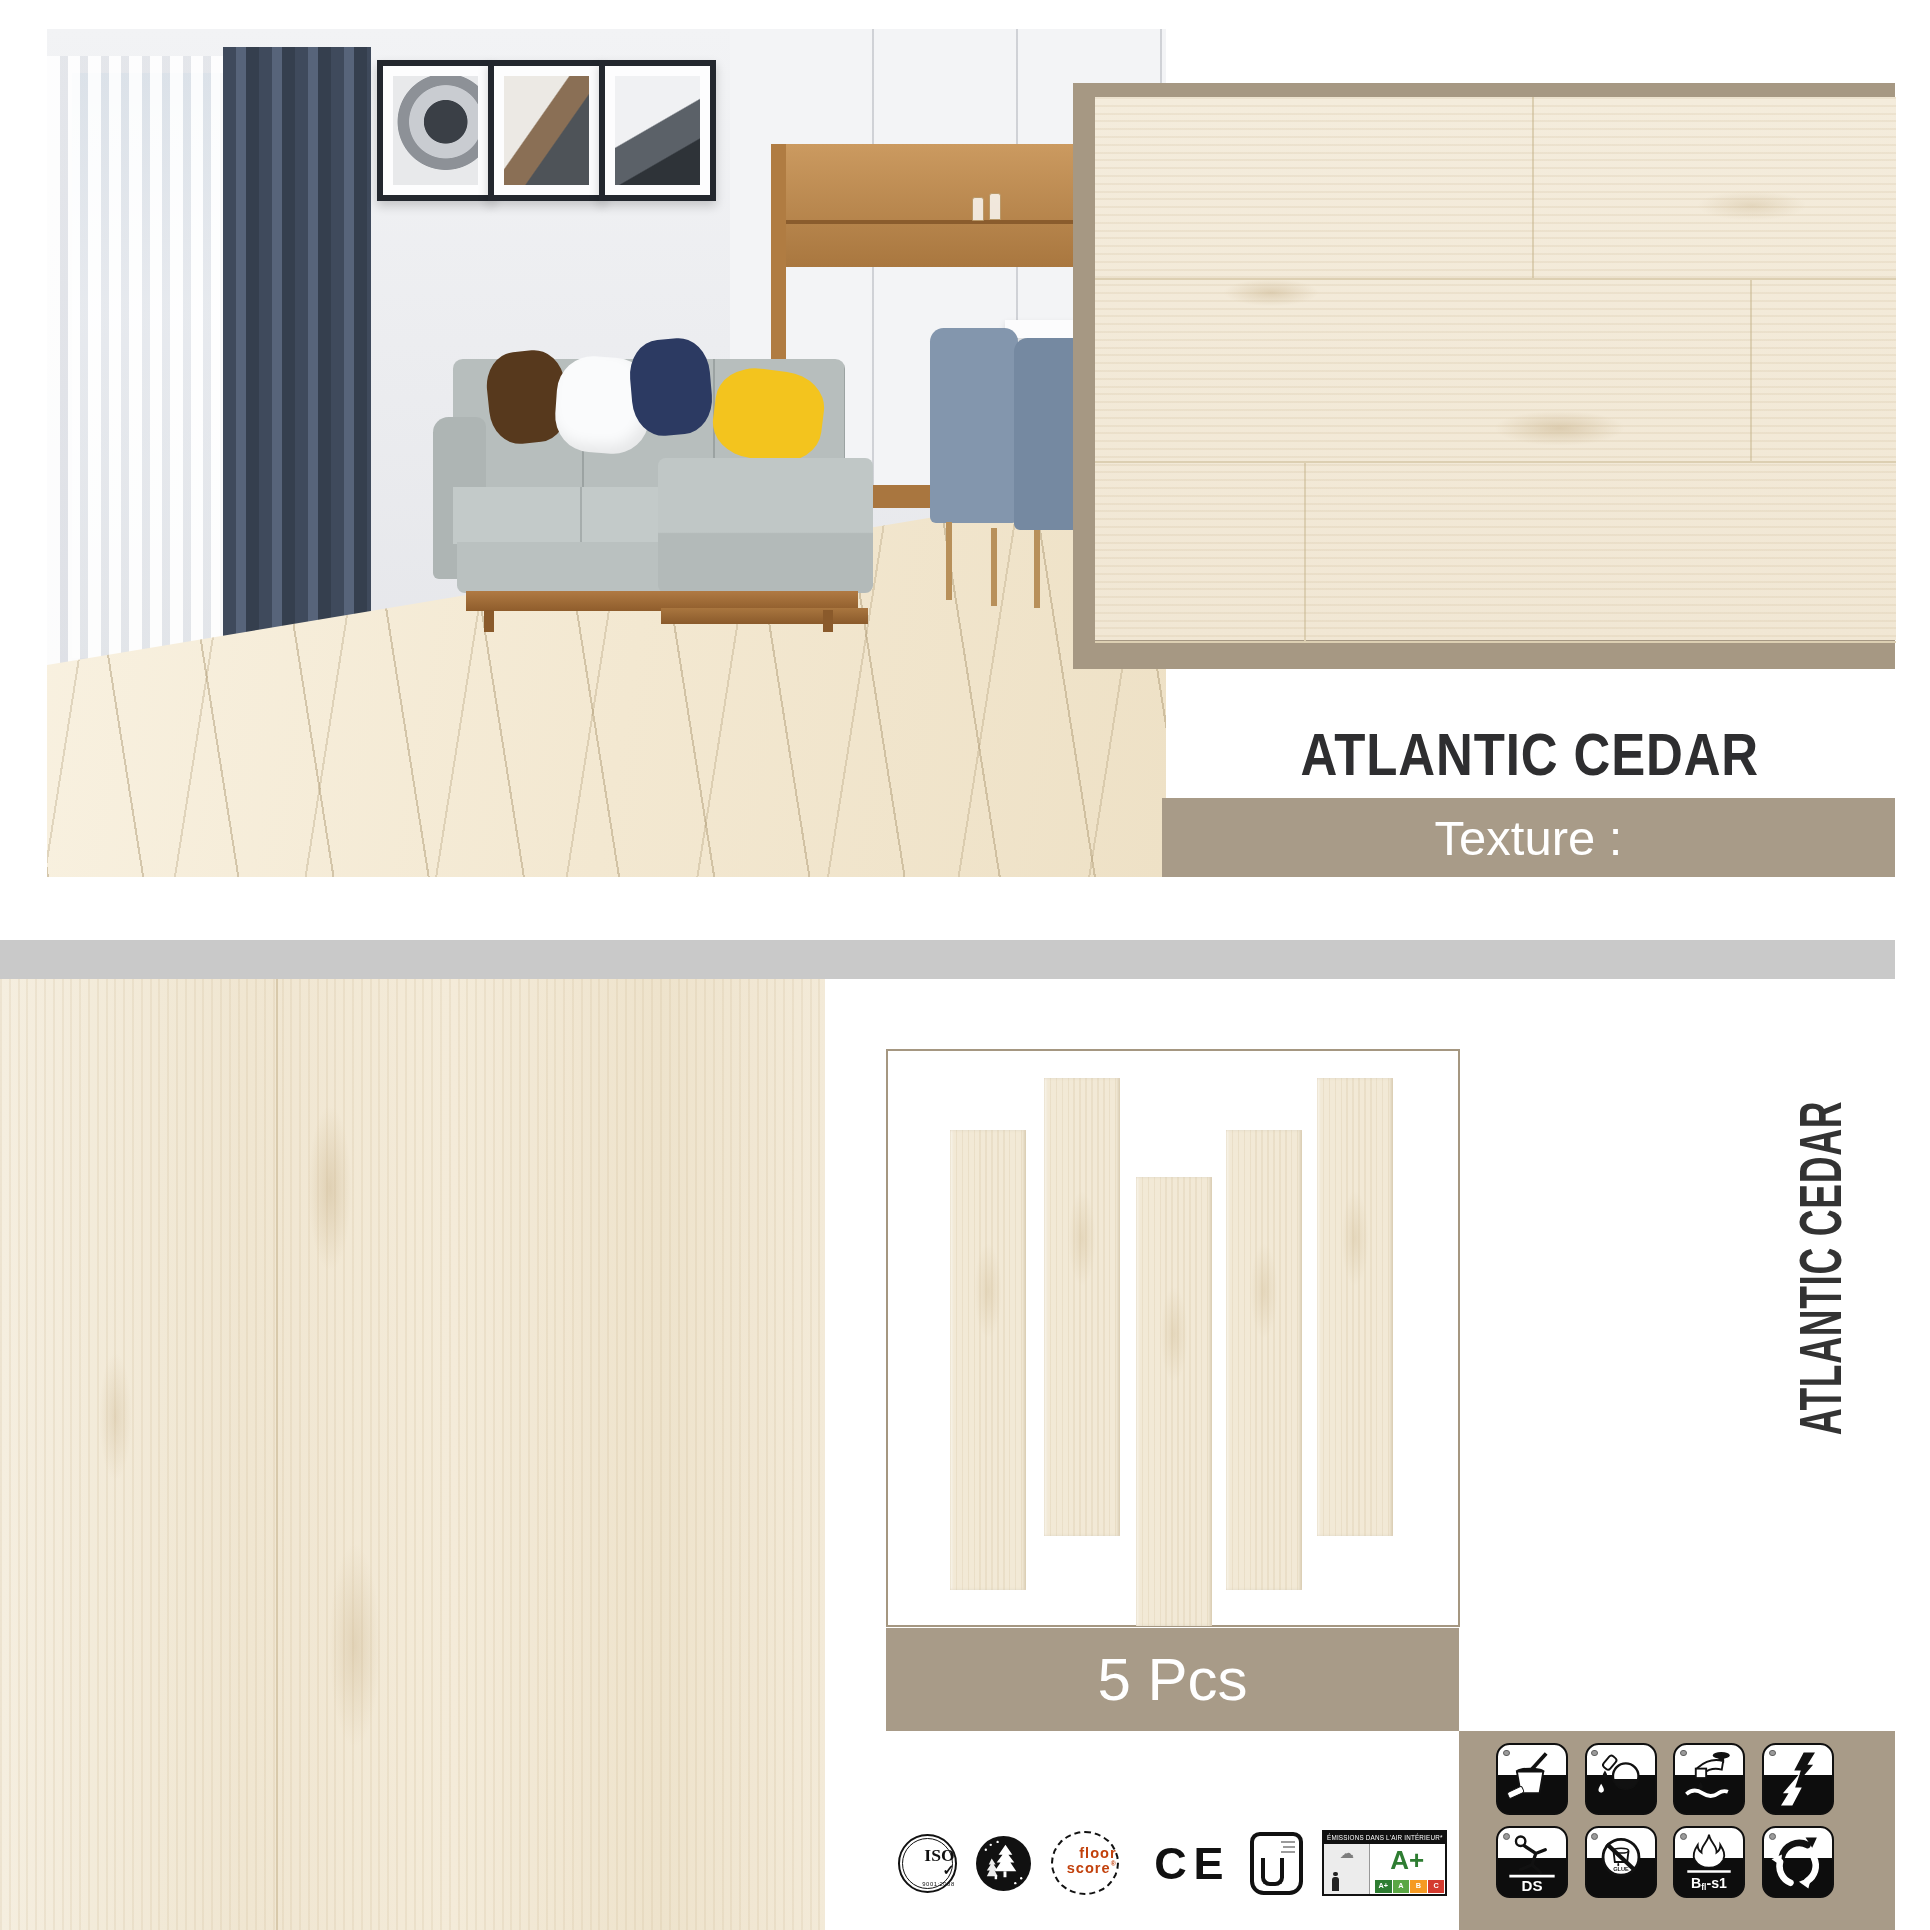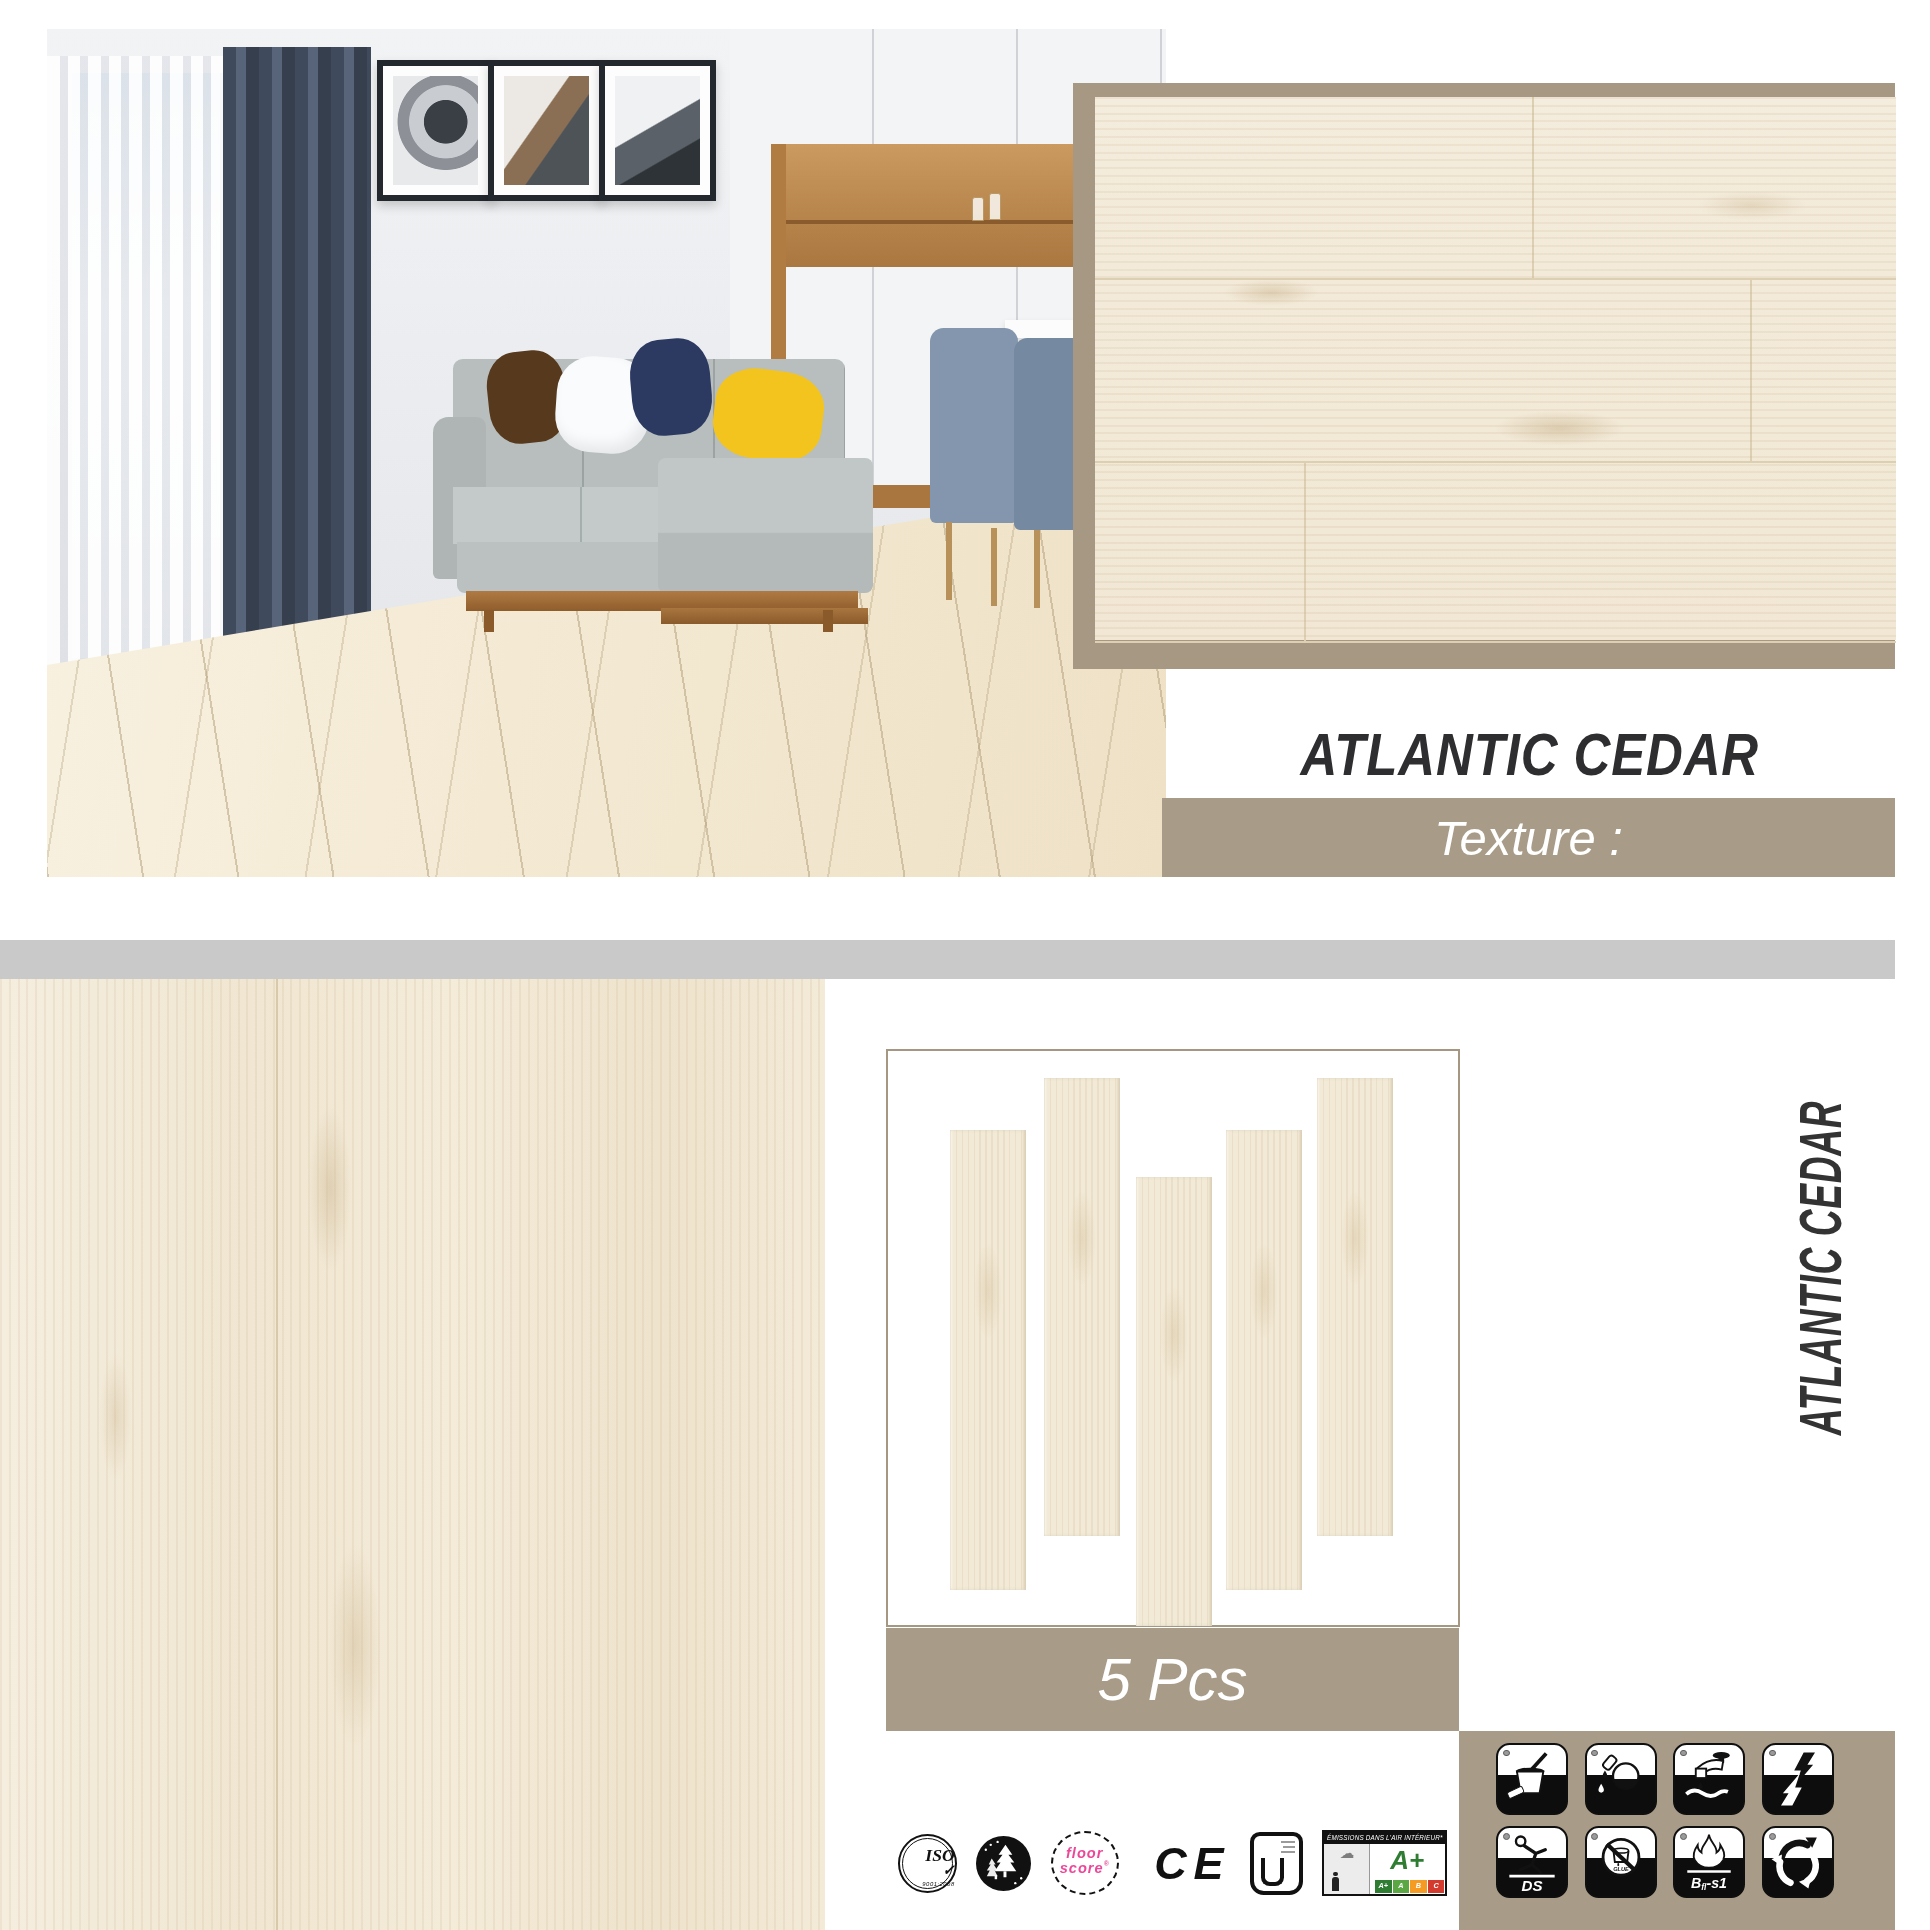--- a/index.html
+++ b/index.html
@@ -1,17 +1,17 @@
 <!DOCTYPE html>
 <html><head>
 <meta charset="utf-8">
 <style>
   html,body{margin:0;padding:0;background:#ffffff;}
   .page{position:relative;width:1926px;height:1931px;background:#fff;overflow:hidden;
-        font-family:"Liberation Sans",sans-serif;font-style:italic;}
+        font-family:"Liberation Sans",sans-serif;}
   .abs{position:absolute;}
 
   
   .photo{left:47px;top:29px;width:1119px;height:848px;background:#eceef0;overflow:hidden;}
   .p-wall{position:absolute;left:0;top:0;width:1119px;height:683px;
           background:linear-gradient(180deg,#f2f3f5,#e5e6ea);}
   .p-window{position:absolute;left:25px;top:44px;width:148px;height:585px;
             background:linear-gradient(180deg,#dfe9f0,#f7fafc 40%,#eef0f1);
             border-right:3.9px solid #c6cbd1;}
   .p-sheer{position:absolute;left:0;top:27px;width:261px;height:673px;opacity:.92;
@@ -109,21 +109,21 @@
 
   
   .certs{left:886px;top:1832px;width:573px;height:62px;display:flex;align-items:center;justify-content:center;gap:19.5px;}
   .cert{position:relative;flex:0 0 auto;}
   .iso{width:55px;height:55px;border:2.9px solid #111;border-radius:50%;text-align:right;}
   .iso::before{content:"";position:absolute;inset:2px;border:1.5px solid #111;border-radius:50%;}
   .iso-txt{position:absolute;left:0;right:0;top:9.8px;font-family:"Liberation Serif",serif;font-weight:bold;font-size:17.6px;color:#111;}
   .iso-check{position:absolute;left:0;right:0;top:25px;font-size:14.6px;font-weight:bold;color:#111;}
   .iso-sub{position:absolute;left:0;right:0;bottom:3.9px;font-size:5.9px;color:#111;letter-spacing:0.5px;}
   .tree{width:55px;height:55px;}
-  .fs{width:64px;height:60px;border:2.9px dashed #111;border-radius:50%;text-align:center;color:#ec4899;}
+  .fs{width:64px;height:60px;border:2.9px dashed #111;border-radius:50%;text-align:right;color:#c2410c;}
   .fs-l1{position:absolute;left:0;right:0;top:11.7px;font-size:14.6px;font-weight:600;letter-spacing:1px;}
   .fs-l2{position:absolute;left:0;right:0;top:27px;font-size:14.6px;font-weight:600;letter-spacing:1px;}
   .fs .reg{font-size:6.8px;vertical-align:top;}
   .ce{font-size:45px;font-weight:600;letter-spacing:6.8px;color:#111;line-height:55px;margin-left:16px;}
   .ul{width:45px;height:55px;border:4.9px solid #111;border-radius:9.8px 9.8px 13.7px 13.7px;background:#fff;}
   .ul-u{position:absolute;left:6.8px;bottom:4.9px;width:15.6px;height:23.4px;border-left:4.9px solid #111;border-right:4.9px solid #111;border-bottom:4.9px solid #111;border-radius:0 0 8.8px 8.8px;}
   .ul-line{position:absolute;right:3.9px;height:2px;background:#9b9b9b;}
   .aplus{width:121px;height:62px;border:2px solid #111;background:#fff;}
   .ap-head{height:11.7px;background:#111;color:#fff;font-size:6.3px;line-height:11.7px;text-align:center;white-space:nowrap;overflow:hidden;letter-spacing:0.2px;}
   .ap-body{position:absolute;left:0;top:11.7px;bottom:0;width:45px;background:#ececec;border-right:1px solid #999;text-align:center;}

